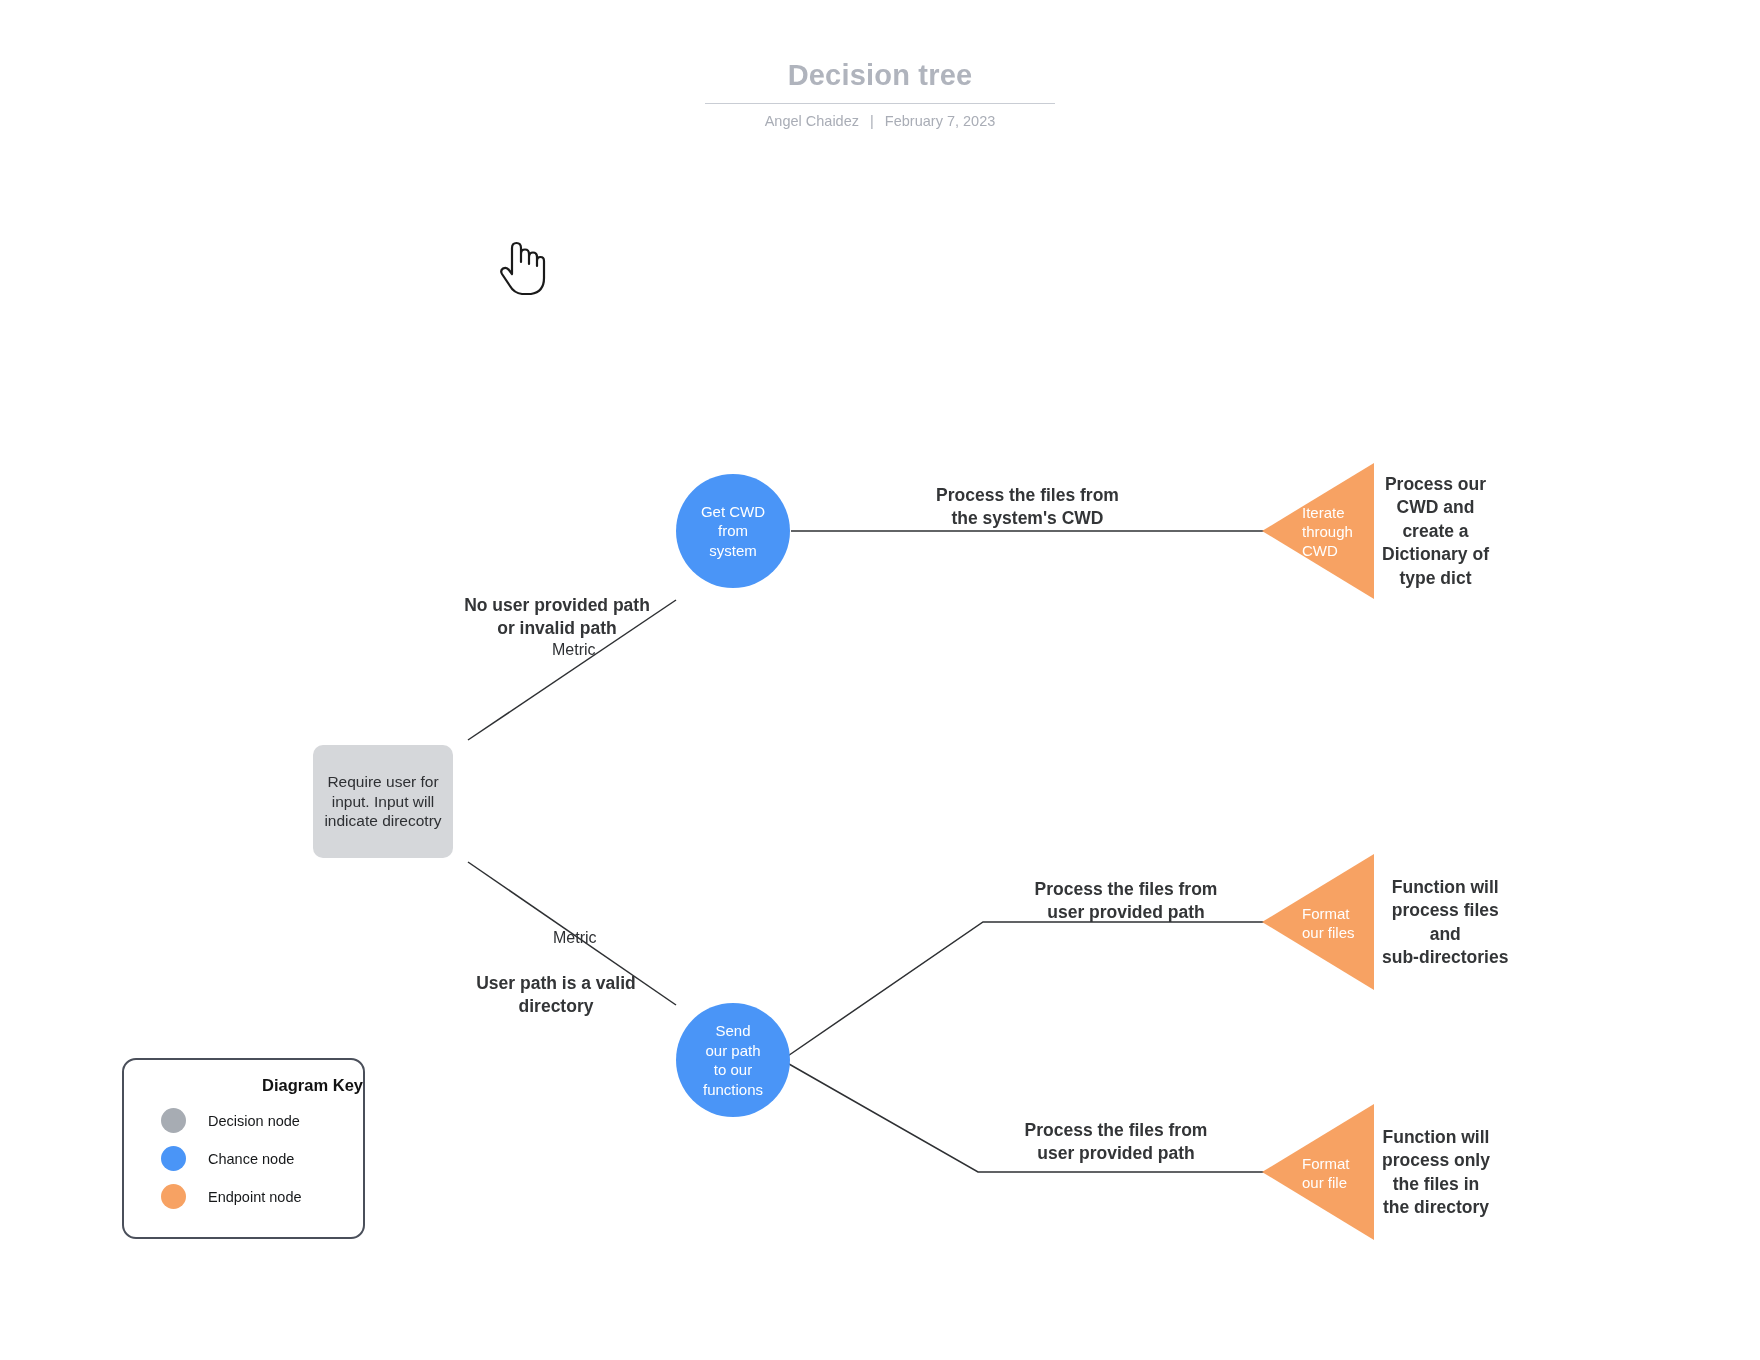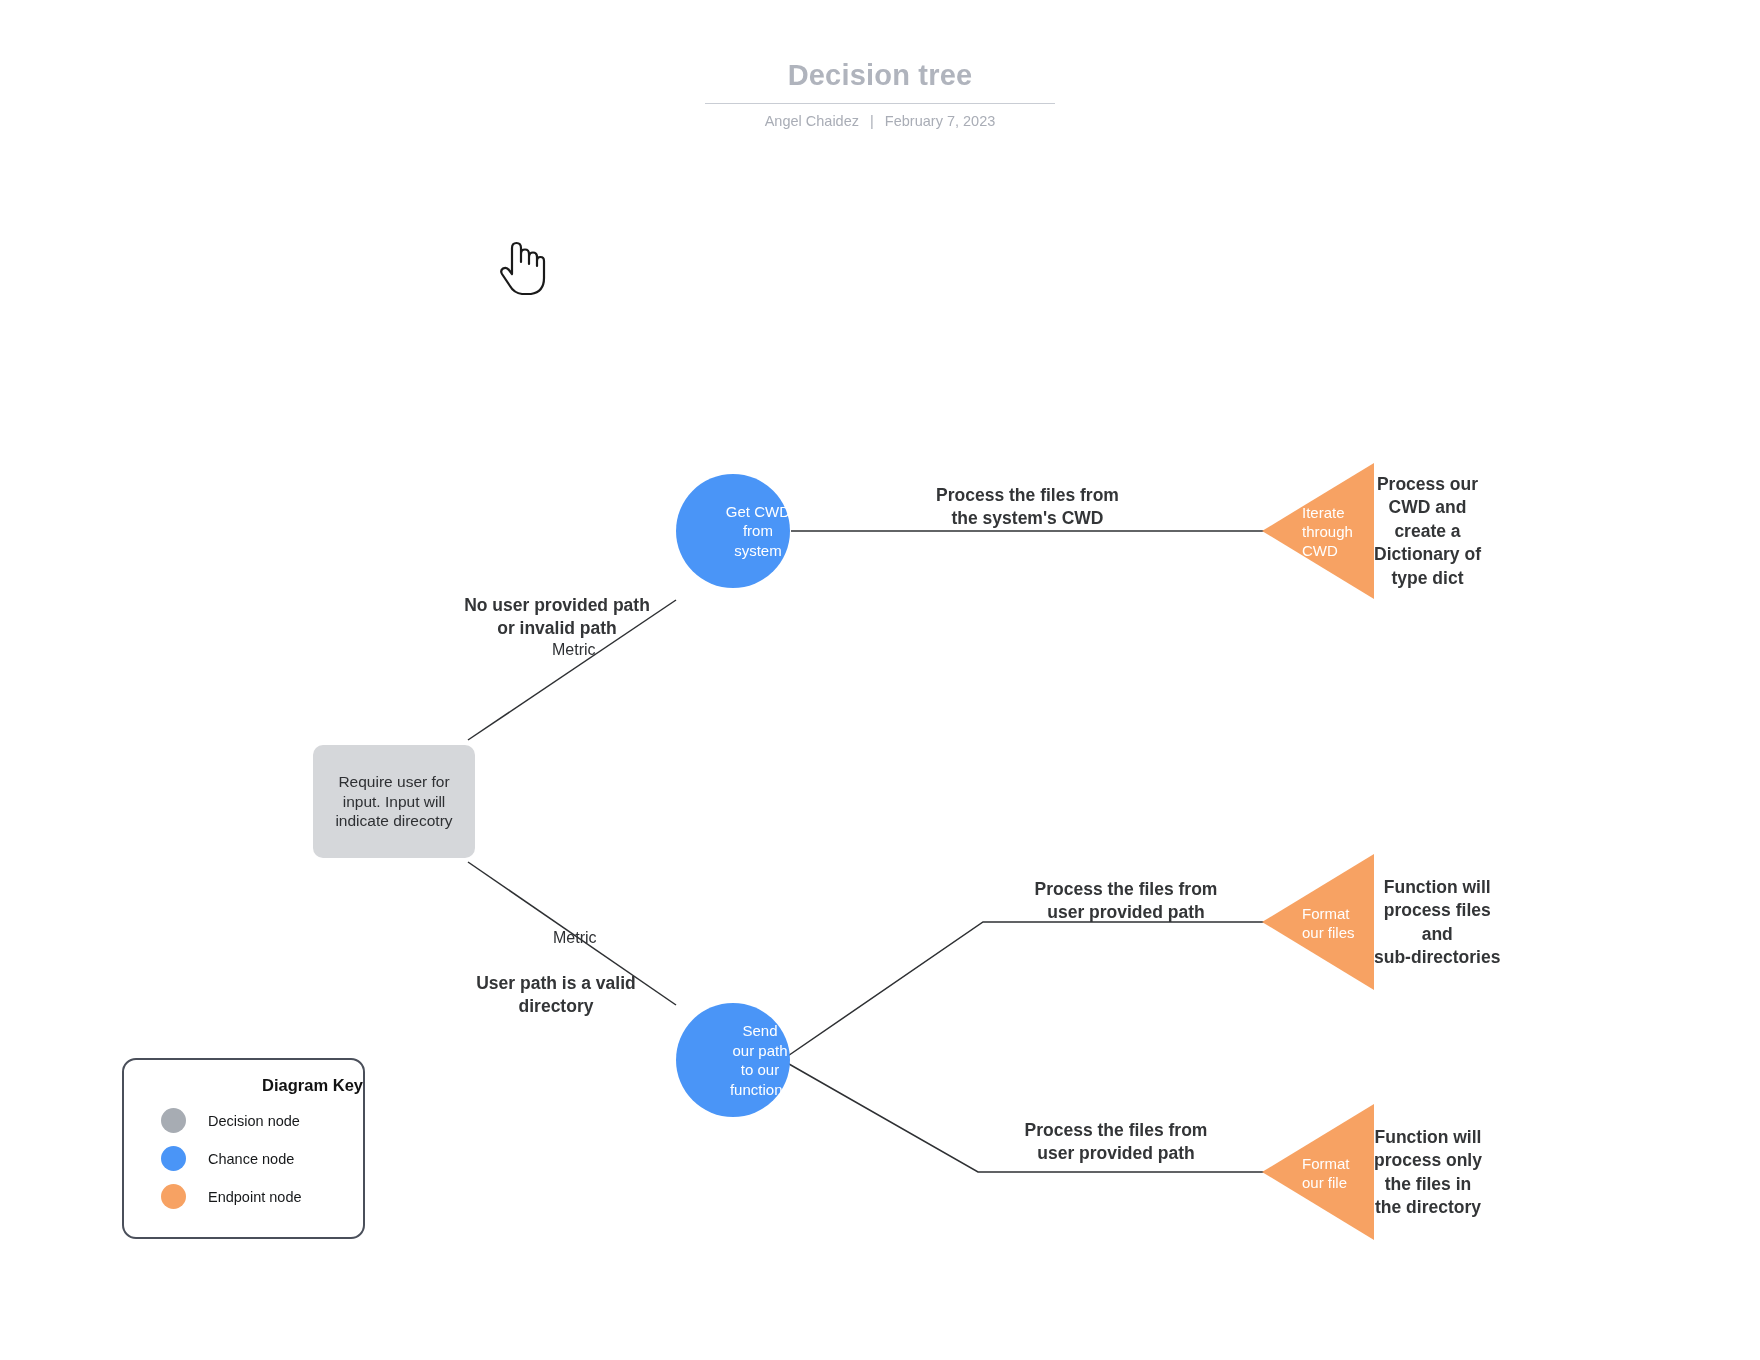--- a/index.html
+++ b/index.html
@@ -53,21 +53,21 @@
     left: 0; top: 0;
     width: 1760px;
     height: 1360px;
     pointer-events: none;
   }
 
   
   .node { position: absolute; }
 
   .decision-node {
-    width: 162px;
+    width: 140px;
     height: 113px;
     background: #d5d7da;
     border-radius: 10px;
     display: flex;
     align-items: center;
     justify-content: center;
     text-align: center;
     color: #2e3033;
     font-size: 15.5px;
     line-height: 1.28;
@@ -75,21 +75,21 @@
     box-sizing: border-box;
   }
 
   .chance-node {
     width: 114px;
     height: 114px;
     border-radius: 50%;
     background: #4a95f7;
     display: flex;
     align-items: center;
-    justify-content: flex-end;
+    justify-content: center;
     text-align: center;
     color: #ffffff;
     font-size: 15px;
     line-height: 1.3;
     white-space: pre-line;
   }
 
   .endpoint {
     position: absolute;
     display: flex;
@@ -114,21 +114,21 @@
     right: 2px;
     top: 50%;
     transform: translateY(-50%);
     width: 70px;
     color: #ffffff;
     font-size: 15px;
     line-height: 1.28;
     white-space: pre-line;
   }
   .endpoint .ep-text {
-    margin-left: 0;
+    margin-left: 8px;
     font-size: 17.5px;
     font-weight: bold;
     color: #333537;
     line-height: 1.34;
     text-align: center;
     white-space: pre-line;
   }
 
   
   .edge-label {

